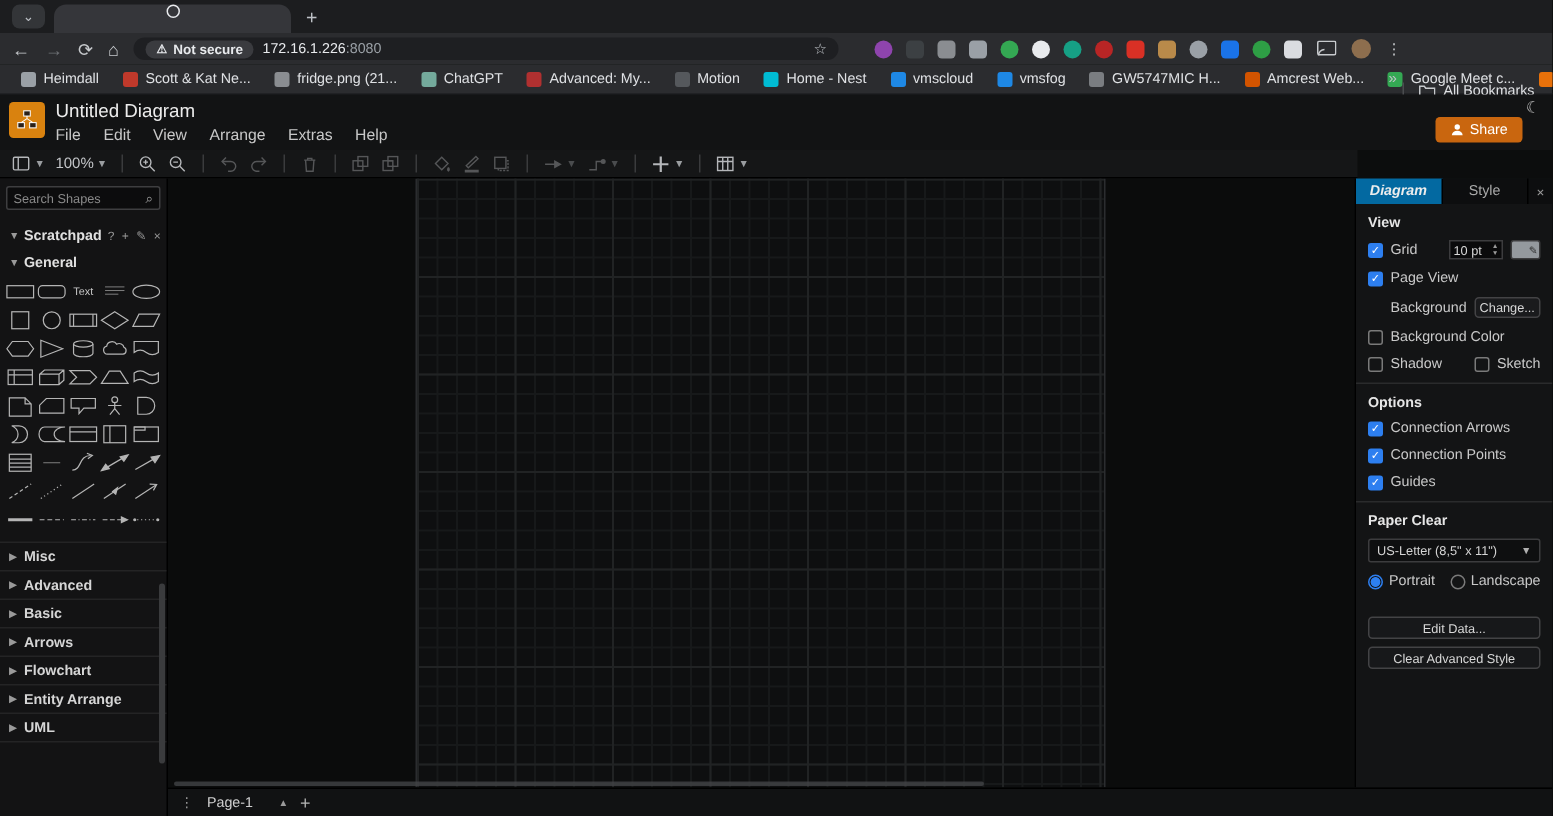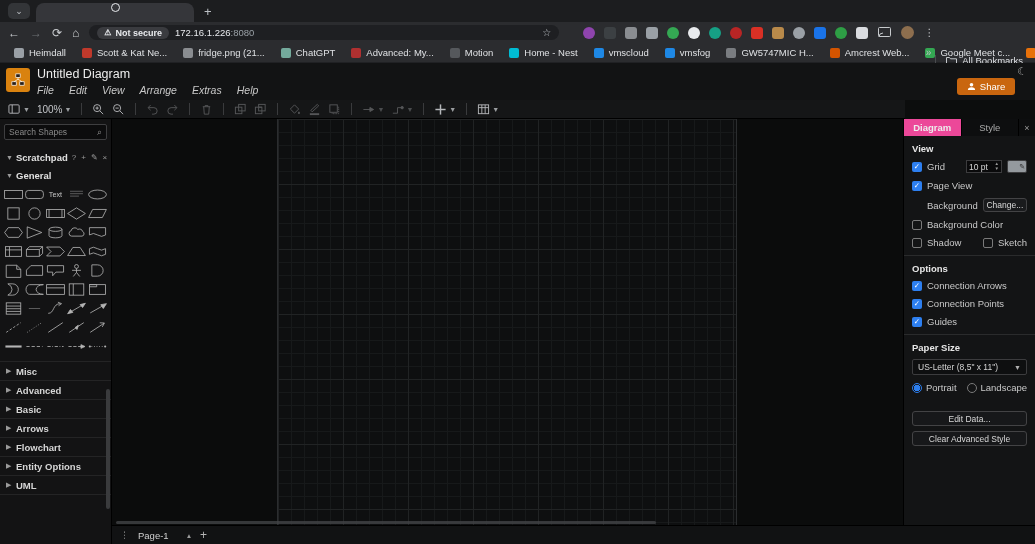--- a/index.html
+++ b/index.html
@@ -45,21 +45,21 @@
   .bm .blabel { color:#dfe1e4; font-size:9.5px; white-space:nowrap; }
   .bm-chev { color:#bdc1c6; font-size:10px; margin-left:auto; }
   .allbm { display:flex; align-items:center; gap:5px; color:#dfe1e4; font-size:9.5px;
     padding-left:10px; border-left:1px solid #4a4c4f; margin-right:4px; white-space:nowrap;margin-top:16px; }
 
   
   .dio-header { position:absolute; left:0; top:63px; width:100%; height:37px; background:#121314; }
   .logo { position:absolute; left:6px; top:5px; width:24px; height:24px; background:#d9820f;
     border-radius:3px; display:flex; align-items:center; justify-content:center; }
   .dio-title { position:absolute; left:37px; top:4px; color:#ececec; font-size:12.5px; }
-  .menubar { position:absolute; left:37px; top:21px; display:flex; gap:15px;font-style:italic; }
+  .menubar { position:absolute; left:37px; top:21px; display:flex; gap:15px; }
   .menubar span { color:#c8c8c8; font-size:10.5px; }
   .moon { position:absolute; right:8px; top:2px; color:#b9b9b9; font-size:11px; }
   .share { position:absolute; right:20px; top:15px; width:58px; height:17px; background:#c9660f;
     border-radius:3px; display:flex; align-items:center; justify-content:center; gap:4px;
     color:#fff; font-size:9.5px; font-weight:normal; }
 
   
   .dio-toolbar { position:absolute; left:0; top:100px; width:905px; height:19px; background:#151617;
     border-bottom:1px solid #000; display:flex; align-items:center; padding:0 8px; gap:7px; }
   .tbtn { display:flex; align-items:center; gap:2px; color:#b5b7ba; }
@@ -106,21 +106,21 @@
     background-size:65px 65px, 65px 65px, 13px 13px, 13px 13px; }
   .hscroll { position:absolute; left:4px; bottom:1px; width:540px; height:3px; background:#45474a;
     border-radius:2px; opacity:.75; }
 
   
   .panel { position:absolute; left:903px; top:119px; width:132px; height:406px; background:#131415;
     border-left:1px solid #000; font-size:9.5px; color:#c9c9c9; }
   .ptabs { display:flex; height:17px; background:#0d0e0f; align-items:stretch; }
   .ptab { flex:1; display:flex; align-items:center; justify-content:center; font-size:9.5px;
     color:#a9a9a9; border-right:1px solid #000; }
-  .ptab.active { background:#ec4899; color:#ededed; font-weight:bold; }
+  .ptab.active { background:#0369a1; color:#ededed; font-weight:bold;font-style:italic; }
   .ptab-x { width:16px; display:flex; align-items:center; justify-content:center; color:#9a9a9a;
     font-size:9px; }
   .pbody { padding:7px 8px 0 8px; }
   .phead { color:#e6e6e6; font-weight:bold; font-size:9.5px; margin-bottom:6px; }
   .prow { display:flex; align-items:center; gap:5px; margin-bottom:7px; }
   .cb { width:10px; height:10px; border-radius:2px; flex:none; display:flex; align-items:center;
     justify-content:center; font-size:7.5px; color:#fff; }
   .cb.on { background:#2d7ff0; }
   .cb.off { background:transparent; border:1px solid #7a7a7a; }
   .gridsize { margin-left:auto; width:36px; height:13px; background:#0a0a0b; border:1px solid #3c3c3e;
@@ -701,21 +701,21 @@
         <div class="section">
           <span class="chev">▶</span>
           <span class="sc-label">Arrows</span>
         </div>
         <div class="section">
           <span class="chev">▶</span>
           <span class="sc-label">Flowchart</span>
         </div>
         <div class="section">
           <span class="chev">▶</span>
-          <span class="sc-label">Entity Options</span>
+          <span class="sc-label">Entity Arrange</span>
         </div>
         <div class="section">
           <span class="chev">▶</span>
           <span class="sc-label">UML</span>
         </div>
       </div>
     <div class="side-scroll"></div>
 
   </div>
 
@@ -773,21 +773,21 @@
           <div class="prow">
             <span class="cb on">✓</span>
             <span>Connection Points</span>
           </div>
           <div class="prow">
             <span class="cb on">✓</span>
             <span>Guides</span>
           </div>
         </div>
       <div class="phr"></div>
-      <div class="phead">Paper Size</div>
+      <div class="phead">Paper Clear</div>
       <div class="pselect">
         <span>US-Letter (8,5" x 11")</span>
         <span class="caret">▼</span>
       </div>
       <div class="prow" style="justify-content:center; gap:4px;">
         <span class="radio on"></span>
         <span>Portrait</span>
         <span style="width:4px"></span>
         <span class="radio off"></span>
         <span>Landscape</span>

